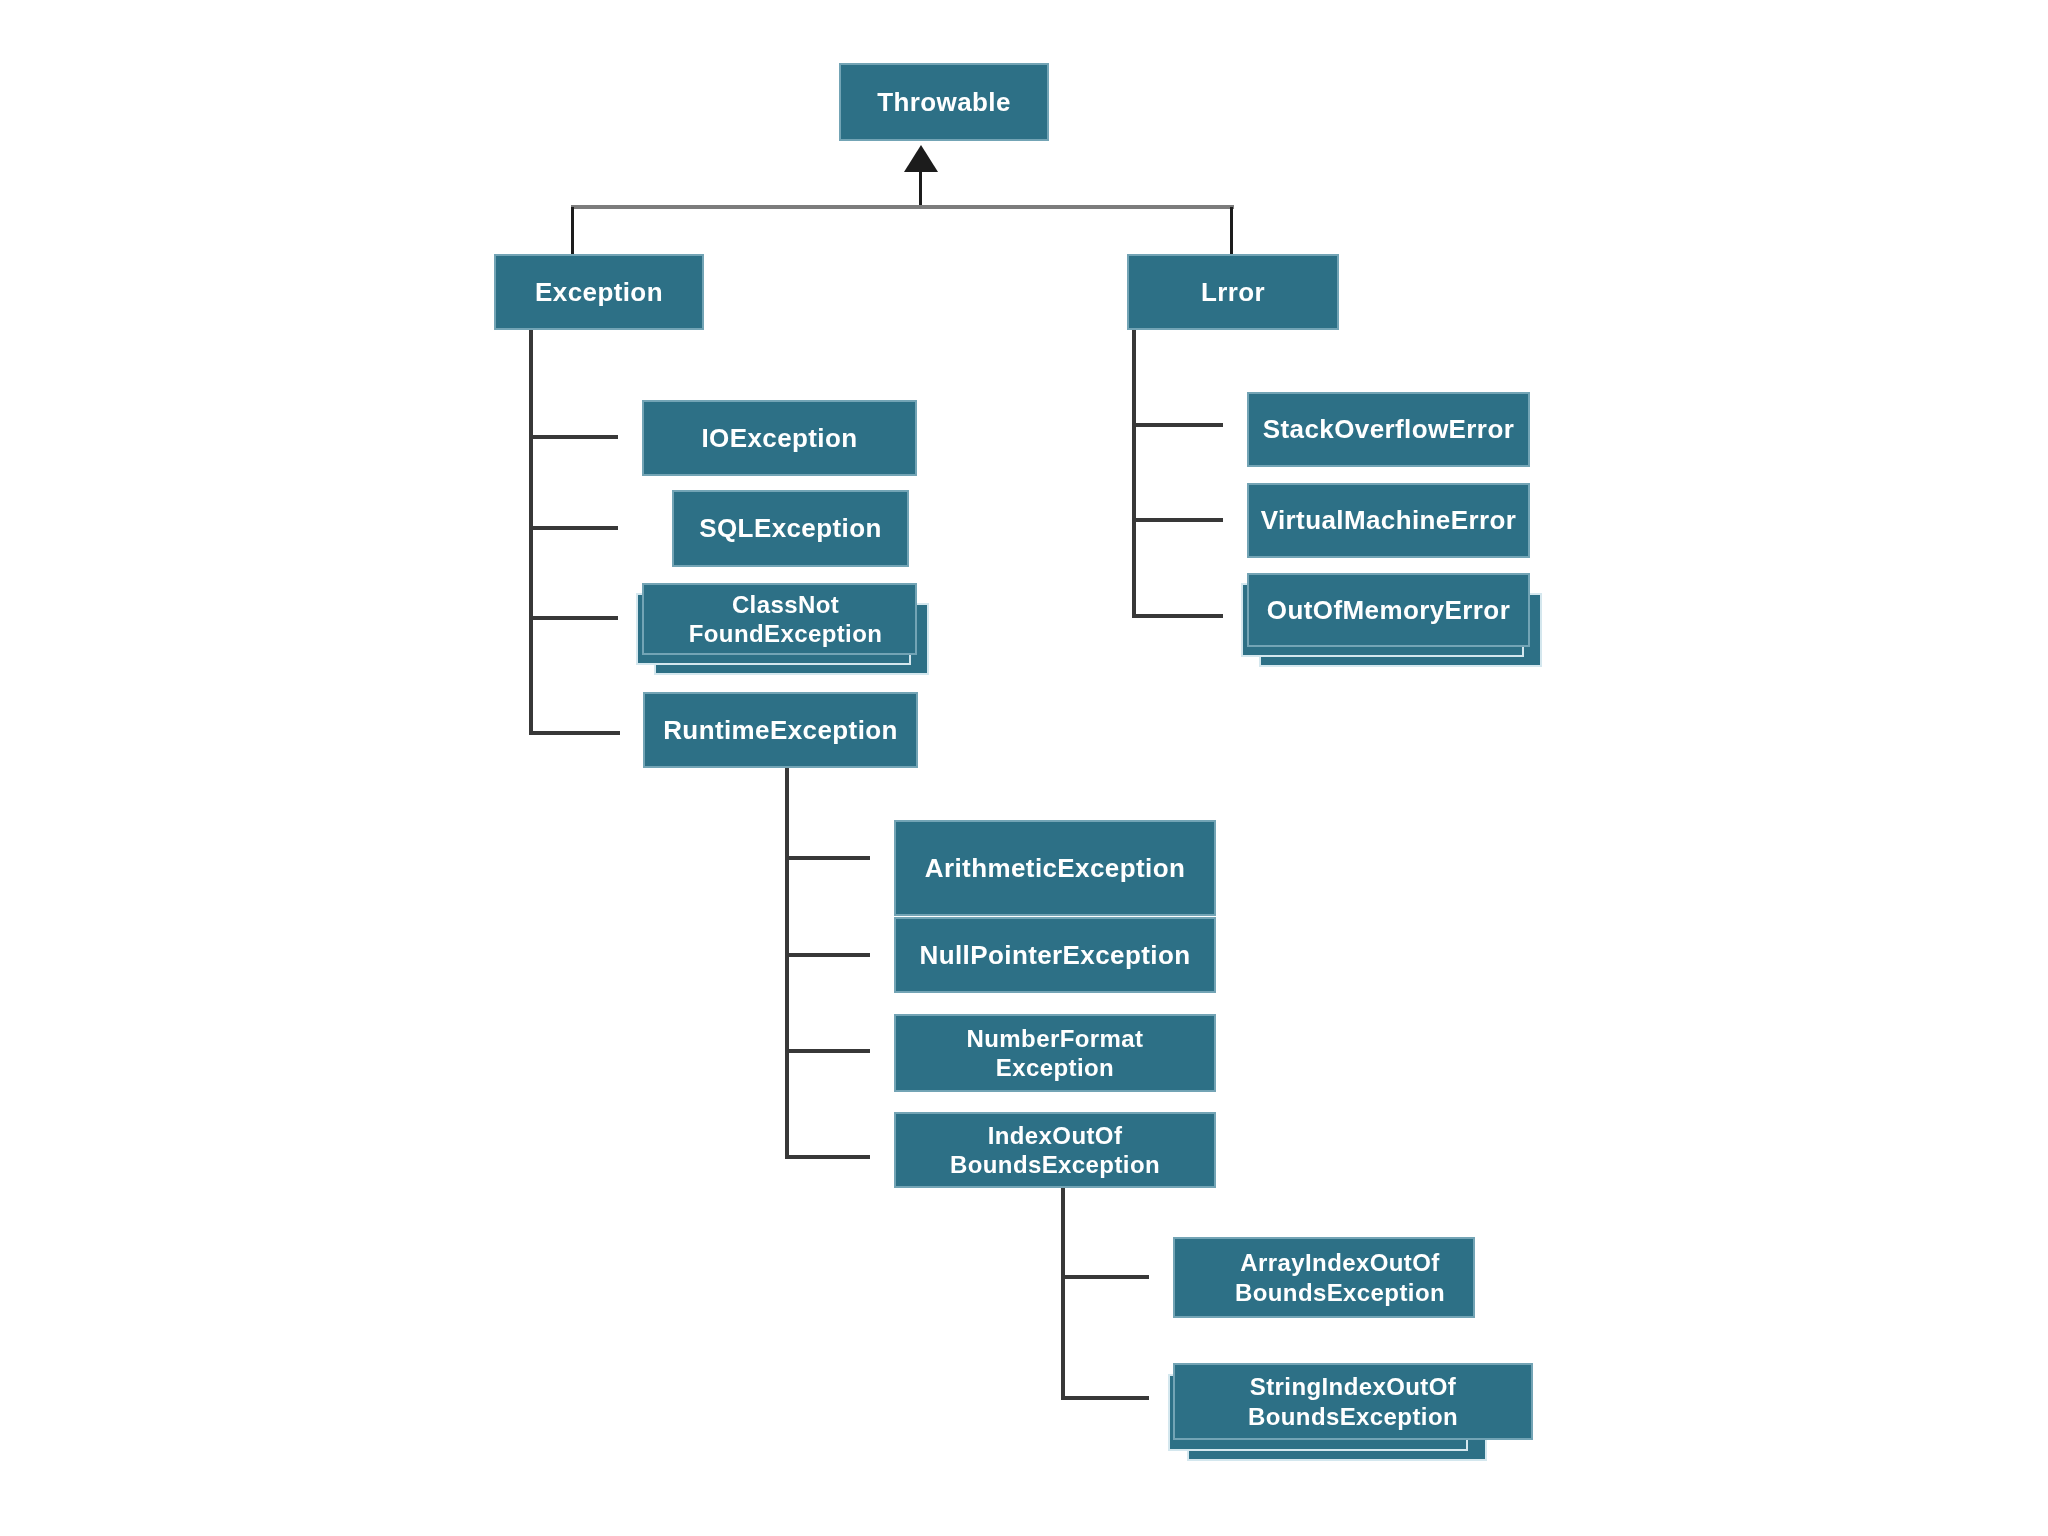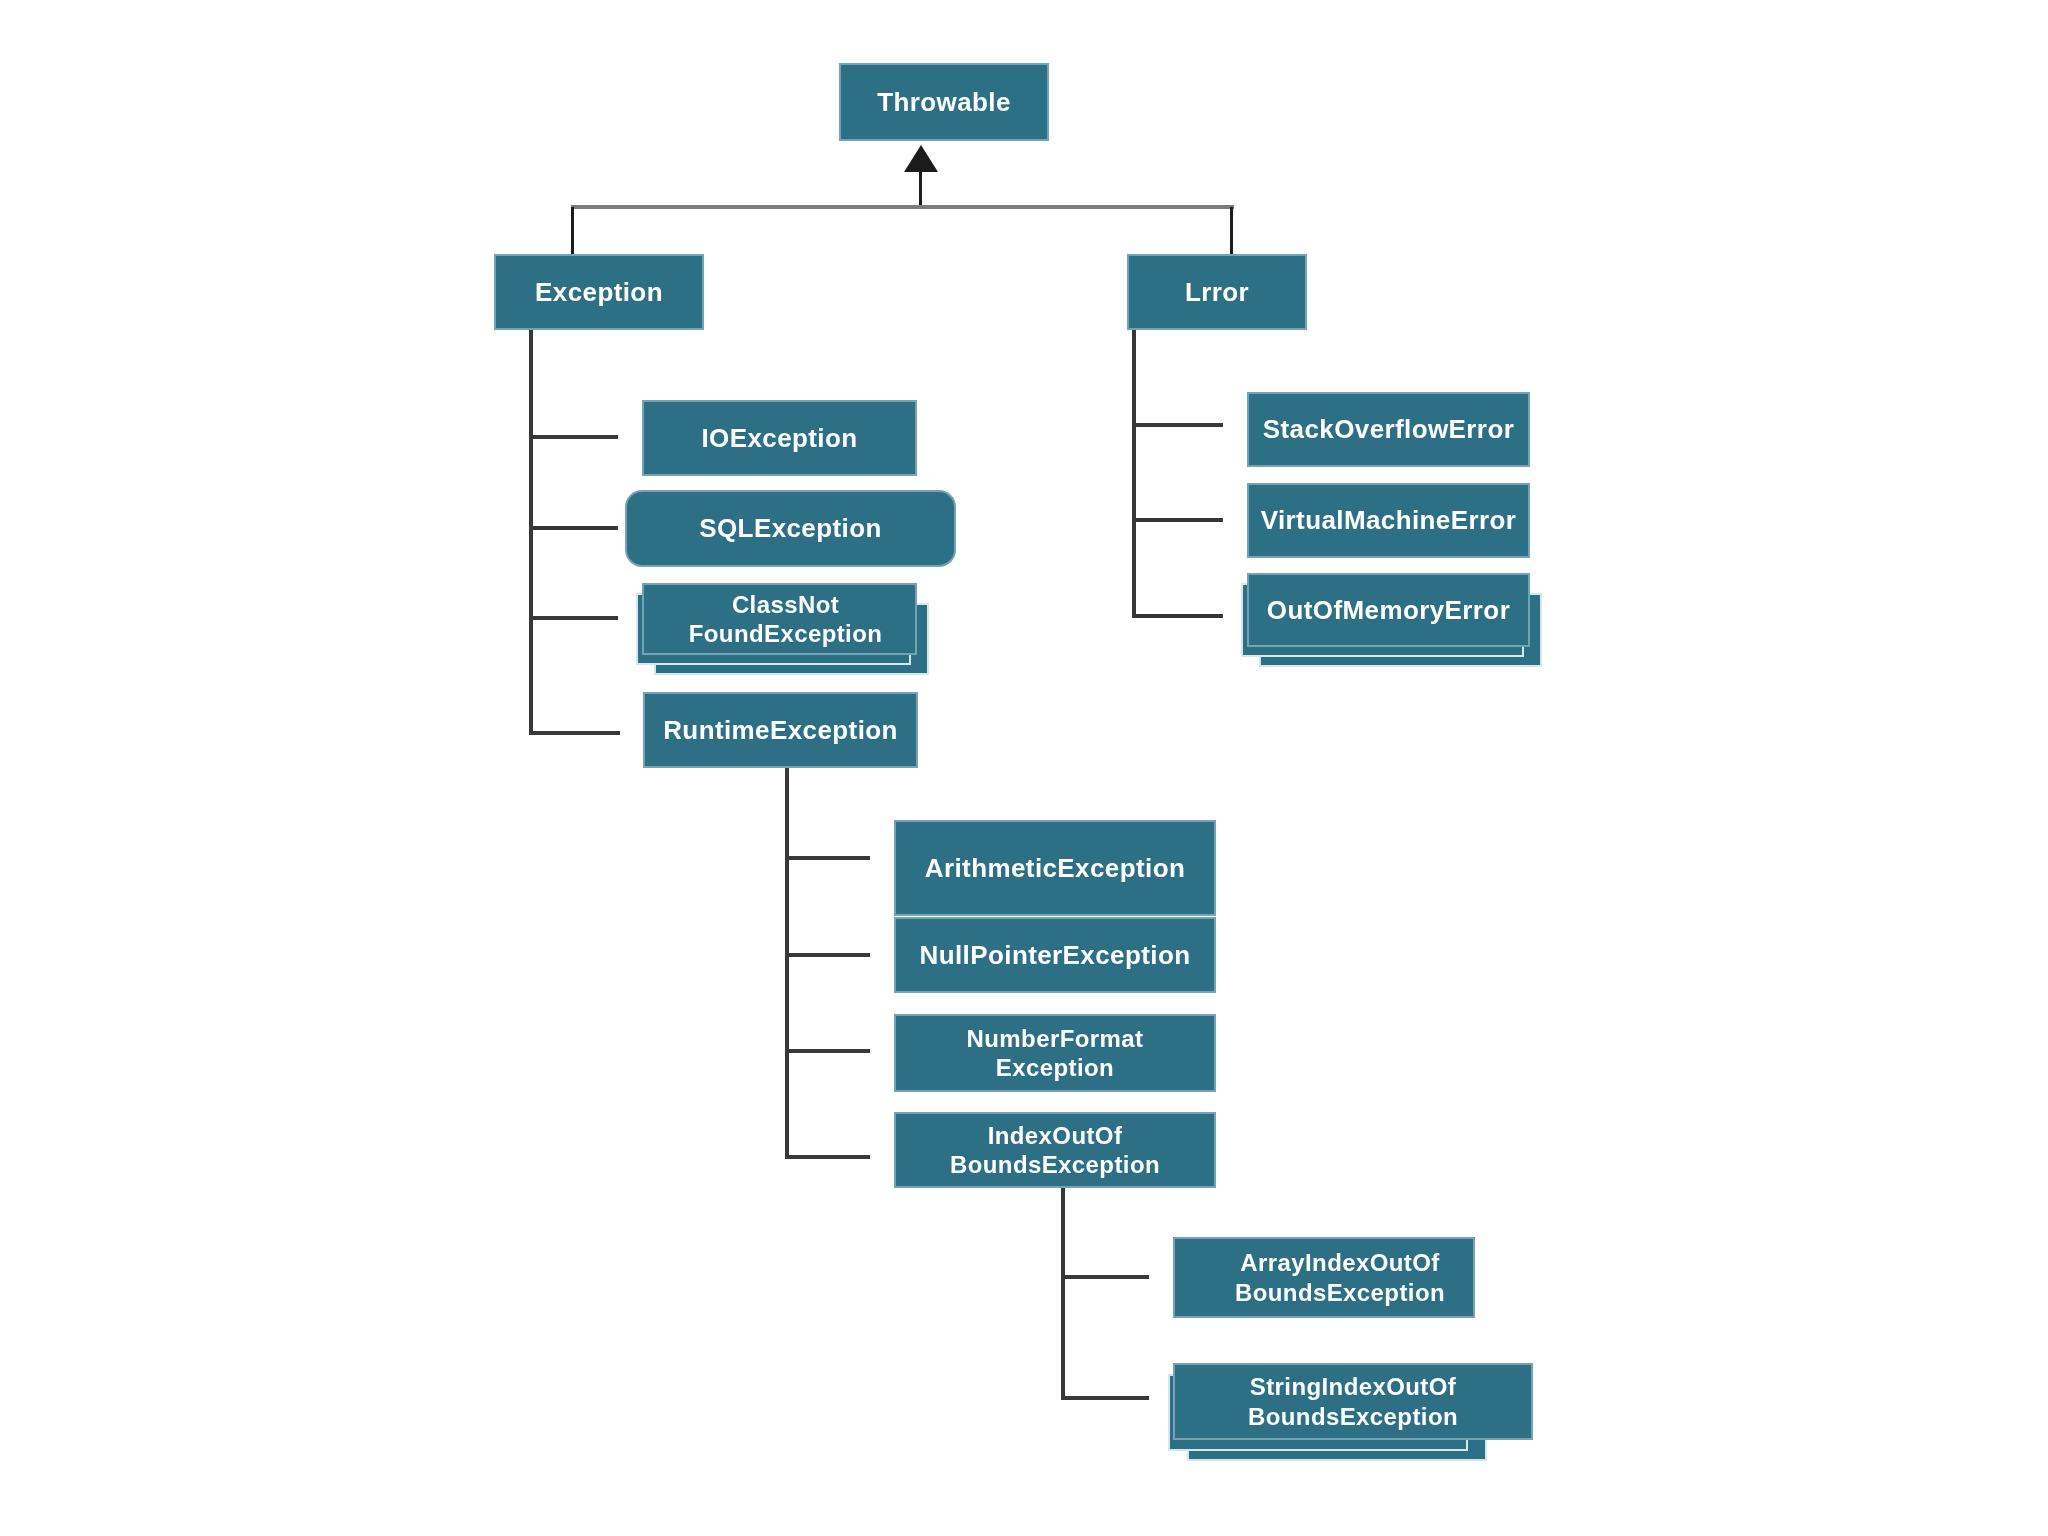--- a/index.html
+++ b/index.html
@@ -74,24 +74,24 @@
   <div class="stack-layer" style="left:636px;top:593px;width:275px;height:72px;"></div>
 
   <div class="stack-layer" style="left:1259px;top:593px;width:283px;height:74px;"></div>
   <div class="stack-layer" style="left:1241px;top:583px;width:283px;height:74px;"></div>
 
   <div class="stack-layer" style="left:1187px;top:1384px;width:300px;height:77px;"></div>
   <div class="stack-layer" style="left:1168px;top:1374px;width:300px;height:77px;"></div>
 
   <div class="node s1" style="left:815px;top:63px;width:210px;height:78px;">Throwable</div>
   <div class="node s1" style="left:470px;top:254px;width:210px;height:76px;">Exception</div>
-  <div class="node s1" style="left:1103px;top:254px;width:180px;height:76px;">Lrror</div>
+  <div class="node s1" style="left:1103px;top:254px;width:212px;height:76px;">Lrror</div>
 
   <div class="node s1" style="left:618px;top:400px;width:275px;height:76px;">IOException</div>
-  <div class="node s1" style="left:601px;top:490px;width:331px;height:77px;border-radius:17px;">SQLException</div>
+  <div class="node s1" style="left:648px;top:490px;width:237px;height:77px;">SQLException</div>
   <div class="node s2" style="left:618px;top:583px;width:275px;height:72px;padding-left:12px;">ClassNot
 FoundException</div>
   <div class="node s1" style="left:619px;top:692px;width:275px;height:76px;">RuntimeException</div>
 
   <div class="node s1" style="left:870px;top:820px;width:322px;height:96px;">ArithmeticException</div>
   <div class="node s1" style="left:870px;top:917px;width:322px;height:76px;">NullPointerException</div>
   <div class="node s2" style="left:870px;top:1014px;width:322px;height:78px;">NumberFormat
 Exception</div>
   <div class="node s2" style="left:870px;top:1112px;width:322px;height:76px;">IndexOutOf
 BoundsException</div>

